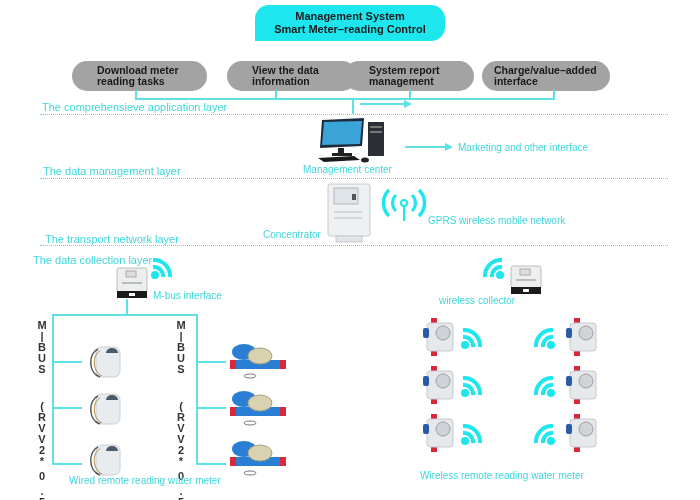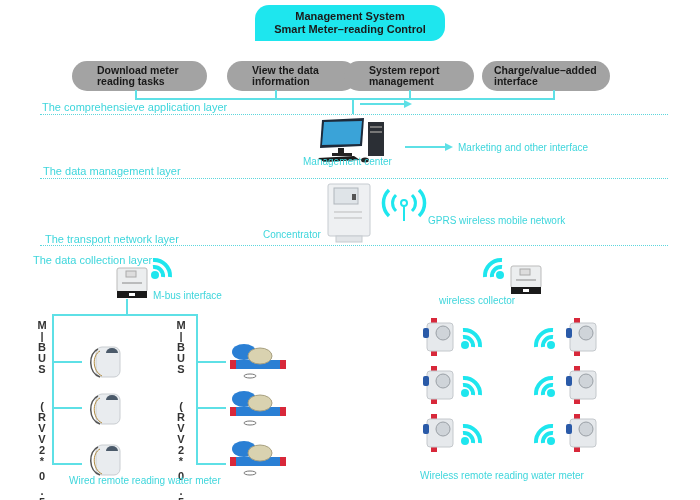--- a/index.html
+++ b/index.html
@@ -58,21 +58,21 @@
   <polygon points="4,2 46,0 44,28 2,30" fill="#1d2a3a"></polygon>
   <polygon points="6,4 44,3 42,26 4,27" fill="#3aa3d8"></polygon>
   <rect x="20" y="30" width="6" height="6" fill="#222"></rect>
   <rect x="14" y="35" width="20" height="3" fill="#222"></rect>
   <polygon points="0,40 36,38 42,42 6,44" fill="#1a1a1a"></polygon>
   <ellipse cx="47" cy="42" rx="4" ry="2.5" fill="#222"></ellipse>
   <rect x="50" y="4" width="16" height="34" fill="#2b2f35"></rect>
   <rect x="52" y="8" width="12" height="2" fill="#777"></rect>
   <rect x="52" y="13" width="12" height="2" fill="#777"></rect>
 </svg>
-<div class="abs cyan-text" style="left:303px;top:156px;text-align:right;">Management center</div>
+<div class="abs cyan-text" style="left:303px;top:164px;text-align:right;">Management center</div>
 <svg class="abs" style="left:405px;top:143px;" width="48" height="10">
   <line x1="0" y1="4" x2="40" y2="4" stroke="#5ee0e6" stroke-width="2"></line>
   <polygon points="40,0 48,4 40,8" fill="#5ee0e6"></polygon>
 </svg>
 <div class="abs cyan-text" style="left:458px;top:142px;">Marketing and other interface</div>
 
 <div class="abs layer-label" style="left:43px;top:165px;">The data management layer</div>
 <div class="abs dotline" style="left:40px;top:178px;width:628px;"></div>
 
 <svg class="abs" style="left:326px;top:182px;" width="46" height="60">

